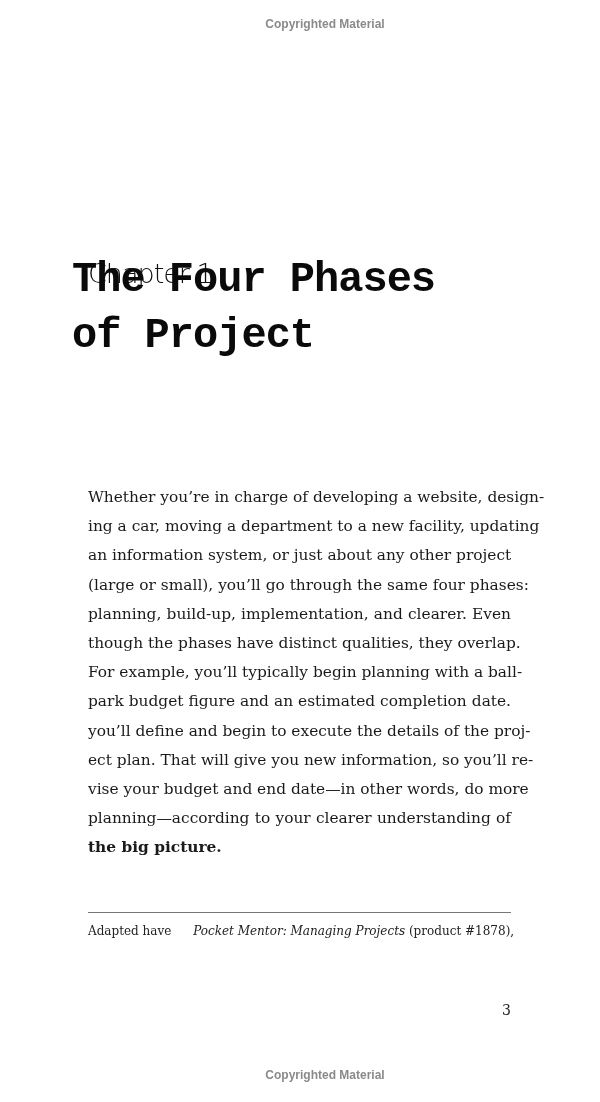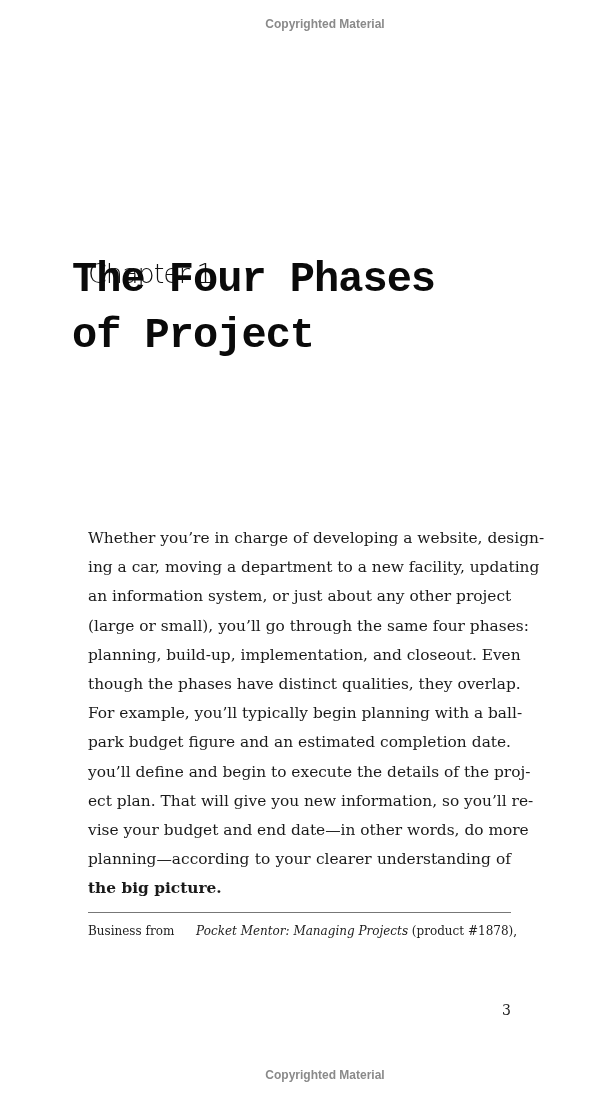--- a/index.html
+++ b/index.html
@@ -53,21 +53,21 @@
       letter-spacing: -1px;
       line-height: 56px;
       color: #0a0a0a;
       margin: 0;
     }
     .chapter-title span { display: block; }
 
     .body-text {
       position: absolute;
       left: 88px;
-      top: 524px;
+      top: 483px;
       width: 423px;
       font-family: "DejaVu Serif", serif;
       font-size: 15.4px;
       line-height: 29.2px;
       color: #1a1a1a;
       text-align: justify;
       margin: 0;
     }
     .body-text .line {
       display: block;
@@ -134,32 +134,32 @@
 <h1 class="chapter-title">
   <span>The Four Phases</span>
   <span>of Project</span>
 </h1>
 
 <div class="body-text">
   <span class="line">Whether you’re in charge of developing a website, design-</span>
   <span class="line">ing a car, moving a department to a new facility, updating</span>
   <span class="line">an information system, or just about any other project</span>
   <span class="line">(large or small), you’ll go through the same four phases:</span>
-  <span class="line">planning, build-up, implementation, and closeout. Even</span>
+  <span class="line">planning, build-up, implementation, and clearer. Even</span>
   <span class="line">though the phases have distinct qualities, they overlap.</span>
   <span class="line">For example, you’ll typically begin planning with a ball-</span>
   <span class="line">park budget figure and an estimated completion date.</span>
   <span class="line">you’ll define and begin to execute the details of the proj-</span>
   <span class="line">ect plan. That will give you new information, so you’ll re-</span>
   <span class="line">vise your budget and end date—in other words, do more</span>
   <span class="line">planning—according to your clearer understanding of</span>
   <span class="line last">the big picture.</span>
 </div>
 
 <div class="footnote-rule"></div>
 
 <div class="footnote">
-  <span class="line justify"><span>Business from </span><em>Pocket Mentor: Managing Projects</em><span> (product #1878),</span></span>
+  <span class="line justify"><span>Adapted have </span><em>Pocket Mentor: Managing Projects</em><span> (product #1878),</span></span>
 </div>
 
 <div class="page-number">3</div>
 
 <div class="watermark bottom">Copyrighted Material</div>
 
 </body></html>

